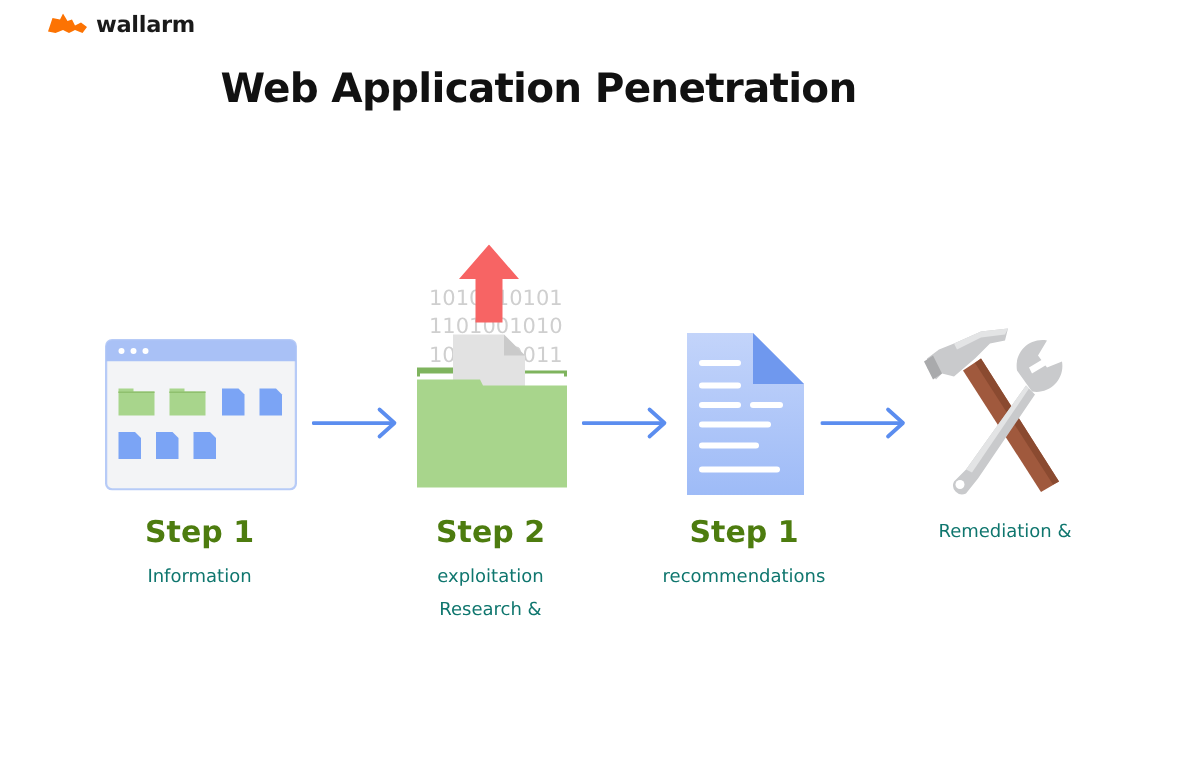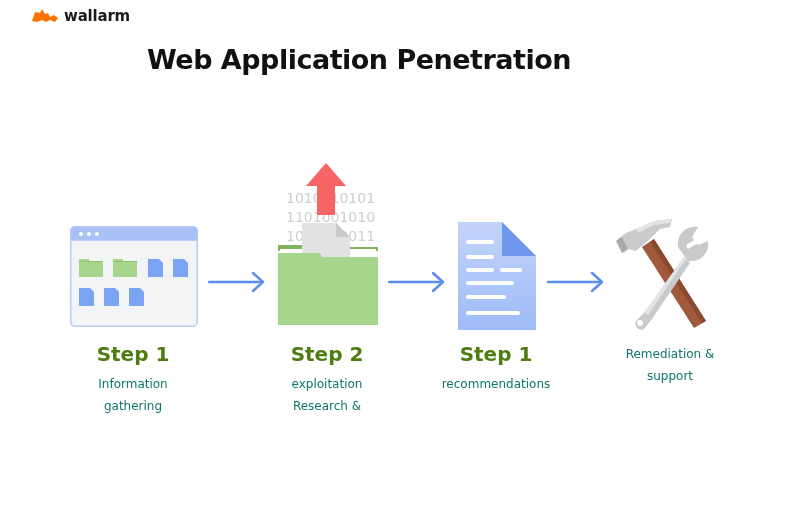--- a/index.html
+++ b/index.html
@@ -188,27 +188,25 @@
     <path d="M30 96 L70 40 L72 42 L34 98 Z" fill="#E3E4E5"></path>
     <circle cx="26" cy="106" r="3" fill="#ffffff"></circle>
     <path d="M64 30 C62 18 72 8 84 10 L78 20 L84 28 L94 24 C96 36 86 46 74 44 Z" fill="#C9CACC"></path>
     <path d="M72 28 L82 22 L84 26 L74 32 Z" fill="#ffffff"></path>
   </svg>
 </div>
 
 <div class="step" style="left:33px;">
   <div class="step-title">Step 1</div>
   <div class="step-desc">Information</div>
-  <div class="step-desc">gathering</div>
 </div>
 <div class="step" style="left:227px;">
   <div class="step-title">Step 2</div>
   <div class="step-desc">exploitation</div>
   <div class="step-desc">Research &amp;</div>
 </div>
 <div class="step" style="left:396px;">
   <div class="step-title">Step 1</div>
   <div class="step-desc">recommendations</div>
 </div>
 <div class="step" style="left:570px;">
   <div class="step-desc">Remediation &amp;</div>
-  <div class="step-desc">support</div>
 </div>
 
 </body></html>

